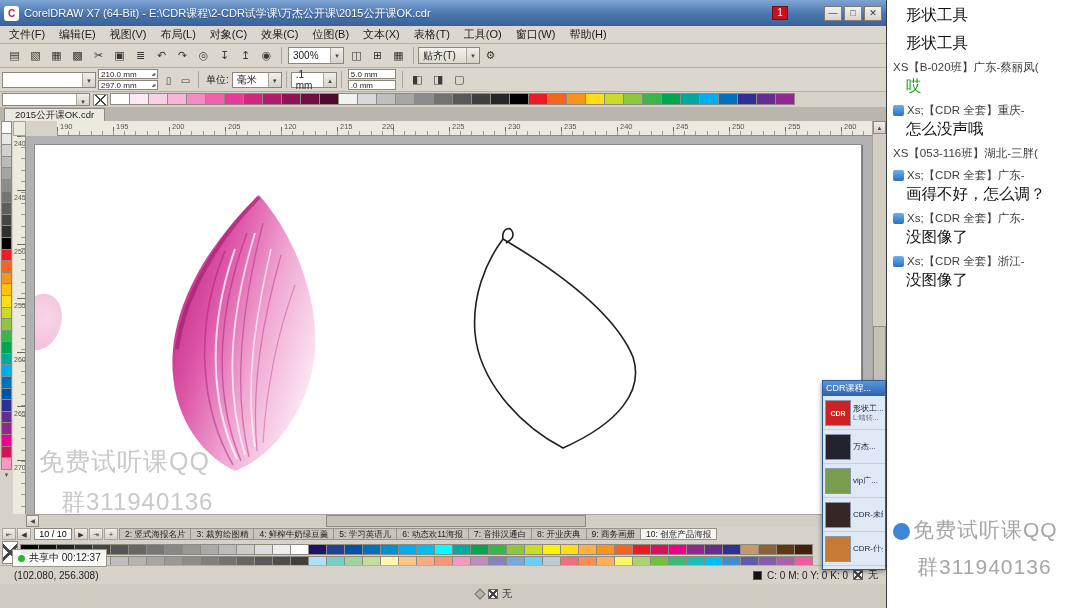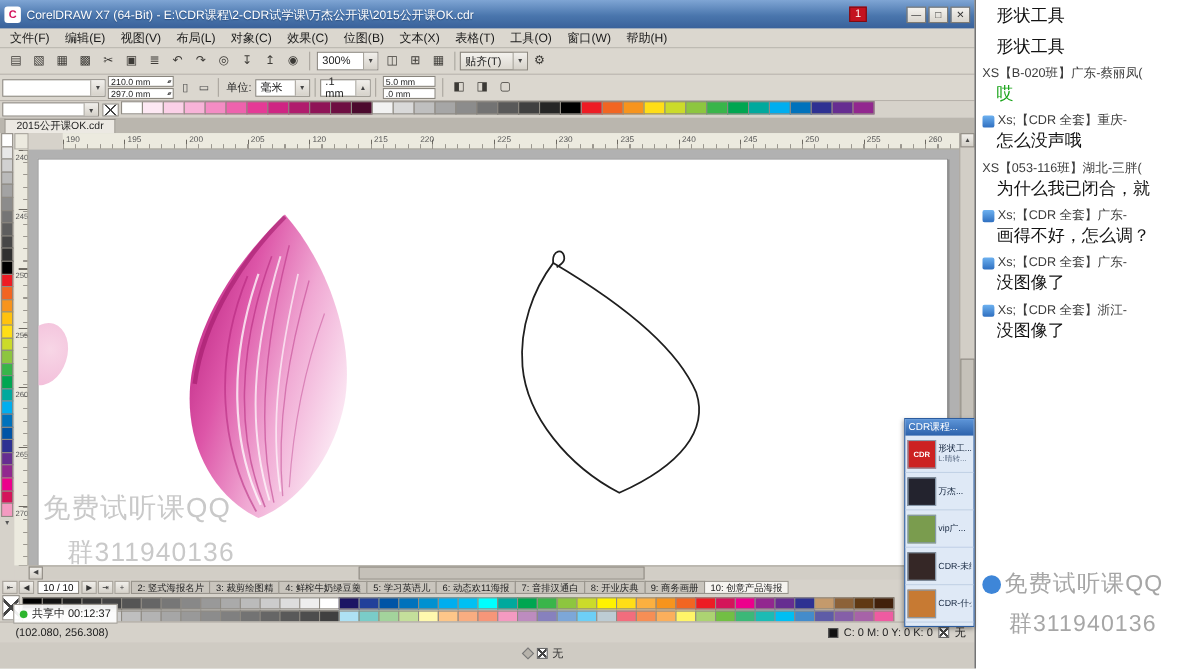--- a/index.html
+++ b/index.html
@@ -433,21 +433,20 @@
         <div class="msg">
           <div class="sender">XS【B-020班】广东-蔡丽凤(</div>
           <div class="mtext" style="color:#17a317">哎</div>
         </div>
         <div class="msg">
           <div class="sender"><span class="mbadge"></span>Xs;【CDR 全套】重庆-</div>
           <div class="mtext">怎么没声哦</div>
         </div>
         <div class="msg">
           <div class="sender">XS【053-116班】湖北-三胖(</div>
-          <div class="mtext">为什么我已闭合，就</div>
         </div>
         <div class="msg">
           <div class="sender"><span class="mbadge"></span>Xs;【CDR 全套】广东-</div>
           <div class="mtext">画得不好，怎么调？</div>
         </div>
         <div class="msg">
           <div class="sender"><span class="mbadge"></span>Xs;【CDR 全套】广东-</div>
           <div class="mtext">没图像了</div>
         </div>
         <div class="msg">

